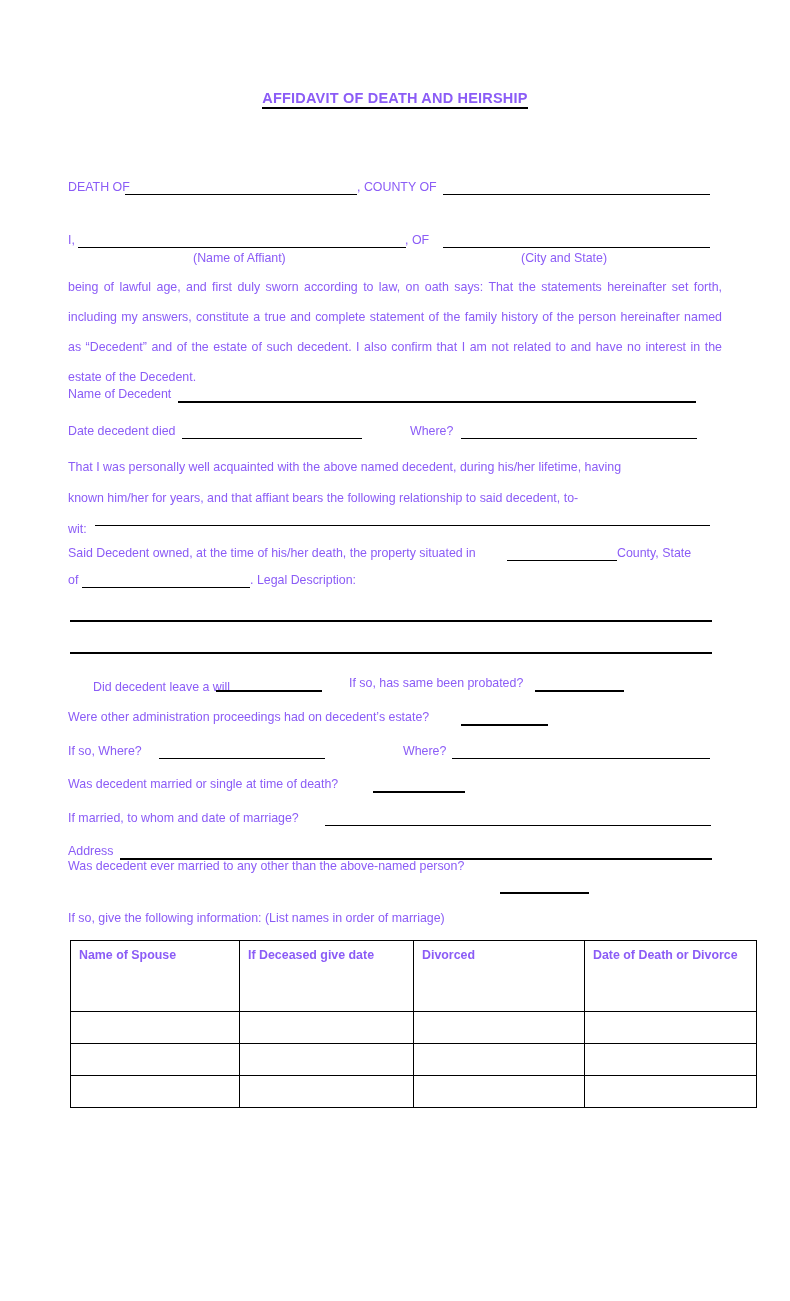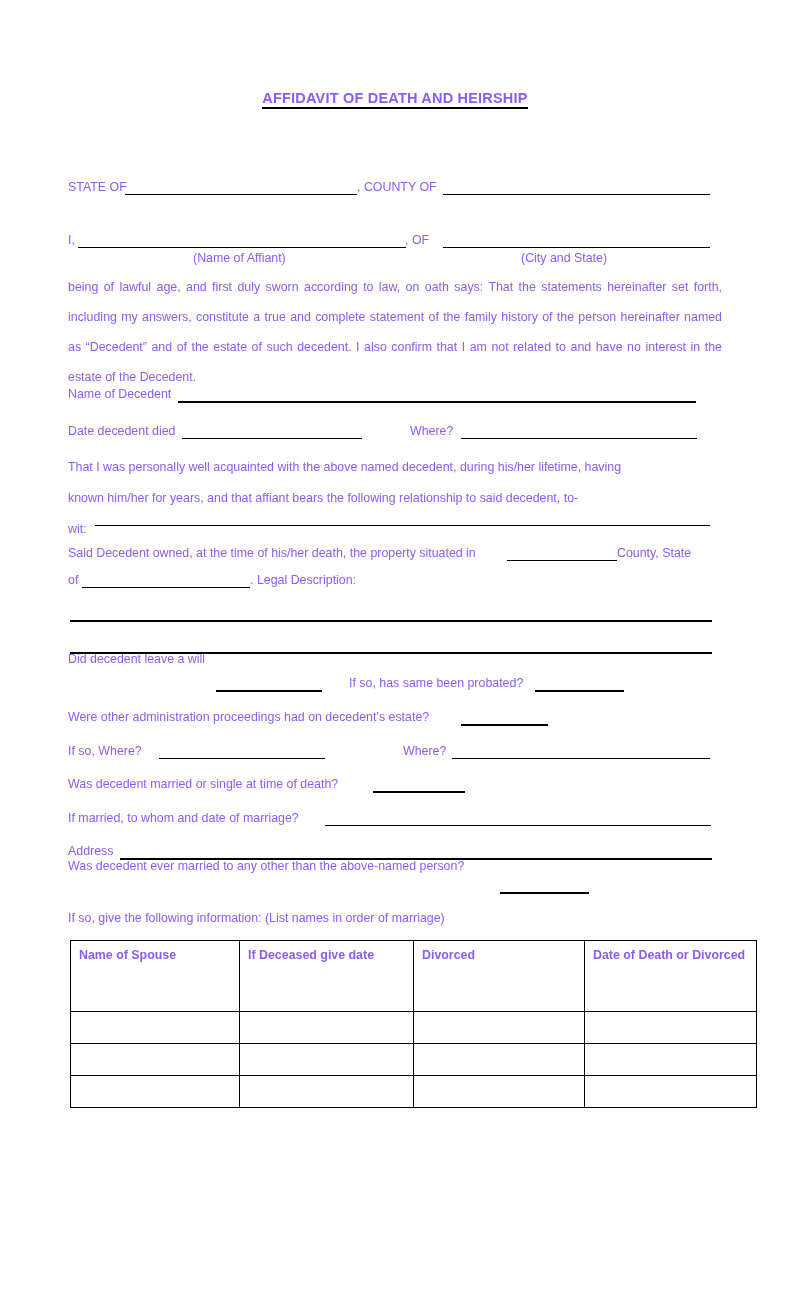--- a/index.html
+++ b/index.html
@@ -97,21 +97,21 @@
 </style>
 </head>
 <body>
 
 <div class="page">
 
   <div class="doc-title">
     <span>AFFIDAVIT OF DEATH AND HEIRSHIP</span>
   </div>
 
-  <div class="row" style="top:180px;">STATE OF</div>
+  <div class="row" style="top:180px;">DEATH OF</div>
   <div class="rule" style="left:125px; top:194px; width:232px;"></div>
   <div class="row" style="left:357px; top:180px;">, COUNTY OF</div>
   <div class="rule" style="left:443px; top:194px; width:267px;"></div>
 
   <div class="row" style="top:233px;">I,</div>
   <div class="rule" style="left:78px; top:247px; width:328px;"></div>
   <div class="row" style="left:405px; top:233px;">, OF</div>
   <div class="rule" style="left:443px; top:247px; width:267px;"></div>
 
   <div class="caption" style="left:193px; top:251px;">(Name of Affiant)</div>
@@ -138,21 +138,21 @@
   <div class="rule thin" style="left:507px; top:560px; width:110px;"></div>
   <div class="row" style="left:617px; top:546px;">County, State</div>
 
   <div class="row" style="top:573px;">of</div>
   <div class="rule thin" style="left:82px; top:587px; width:168px;"></div>
   <div class="row" style="left:250px; top:573px;">. Legal Description:</div>
 
   <div class="rule thick" style="left:70px; top:620px; width:642px;"></div>
   <div class="rule thick" style="left:70px; top:652px; width:642px;"></div>
 
-  <div class="row" style="top:652px;">Did decedent leave a will</div>
+  <div class="row" style="top:680px;margin-left:25px;">Did decedent leave a will</div>
   <div class="rule thick" style="left:216px; top:690px; width:106px;"></div>
   <div class="row" style="left:349px; top:676px;">If so, has same been probated?</div>
   <div class="rule thick" style="left:535px; top:690px; width:89px;"></div>
 
   <div class="row" style="top:710px;">Were other administration proceedings had on decedent’s estate?</div>
   <div class="rule thick" style="left:461px; top:724px; width:87px;"></div>
 
   <div class="row" style="top:744px;">If so,    Where?</div>
   <div class="rule" style="left:159px; top:758px; width:166px;"></div>
   <div class="row" style="left:403px; top:744px;">Where?</div>
@@ -171,21 +171,21 @@
   <div class="rule thick" style="left:500px; top:892px; width:89px;"></div>
 
   <div class="row" style="top:911px;">If so, give the following information:  (List names in order of marriage)</div>
 
   <table class="spouse-table">
     <thead>
       <tr>
         <th class="col-1">Name of Spouse</th>
         <th class="col-2">If Deceased give date</th>
         <th class="col-3">Divorced</th>
-        <th class="col-4">Date of Death or Divorced</th>
+        <th class="col-4">Date of Death or Divorce</th>
       </tr>
     </thead>
     <tbody>
       <tr>
         <td></td>
         <td></td>
         <td></td>
         <td></td>
       </tr>
       <tr>

